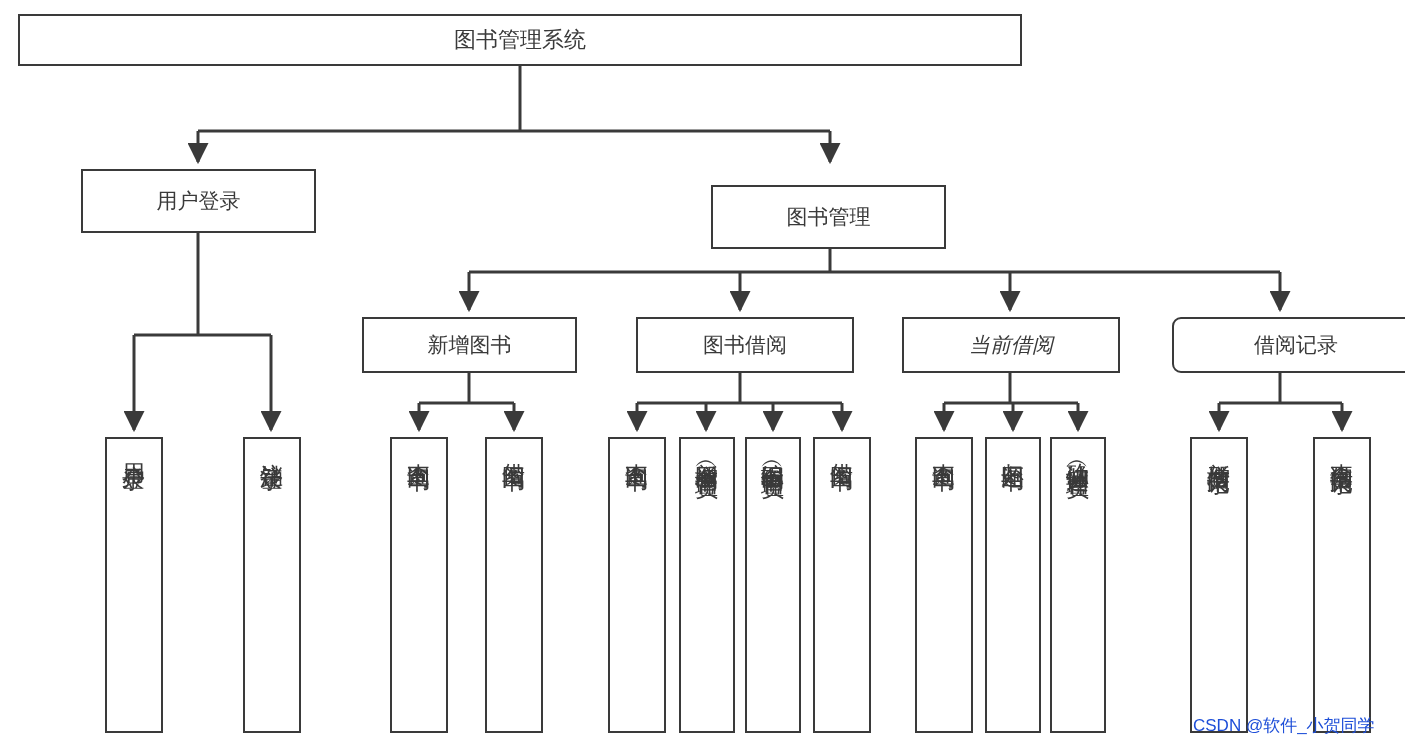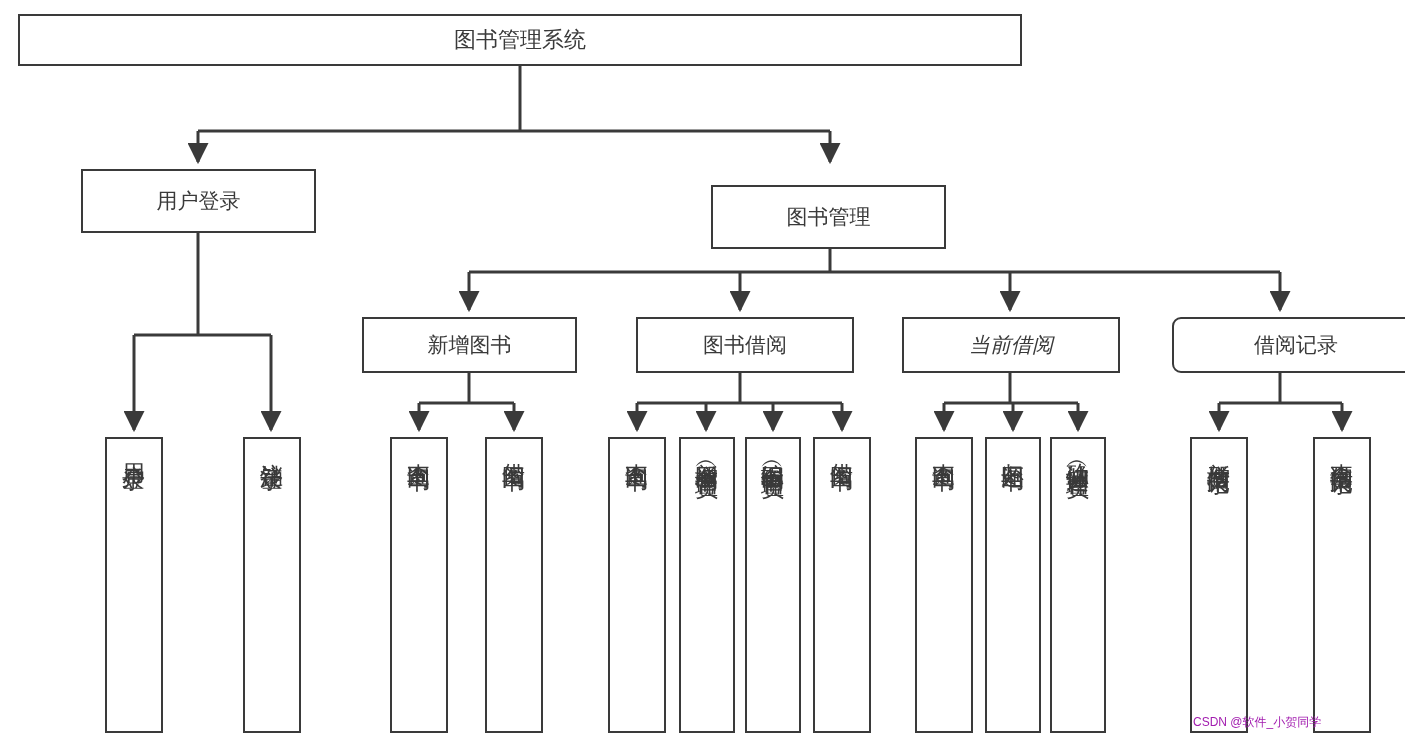--- a/index.html
+++ b/index.html
@@ -59,22 +59,22 @@
   }
   .node.vert .node-label {
     writing-mode: vertical-rl;
     text-orientation: upright;
     font-size: 23px;
     letter-spacing: 2px;
     line-height: 1.05;
   }
   .watermark {
     position: absolute;
-    font-size: 12px;
-    color: #a21caf;
+    font-size: 17px;
+    color: #1d4ed8;
     white-space: nowrap;
     user-select: none;
   }
 </style>
 </head>
 <body>
 
 <div id="canvas">
 
   <svg id="edges" viewBox="0 0 1405 747">

